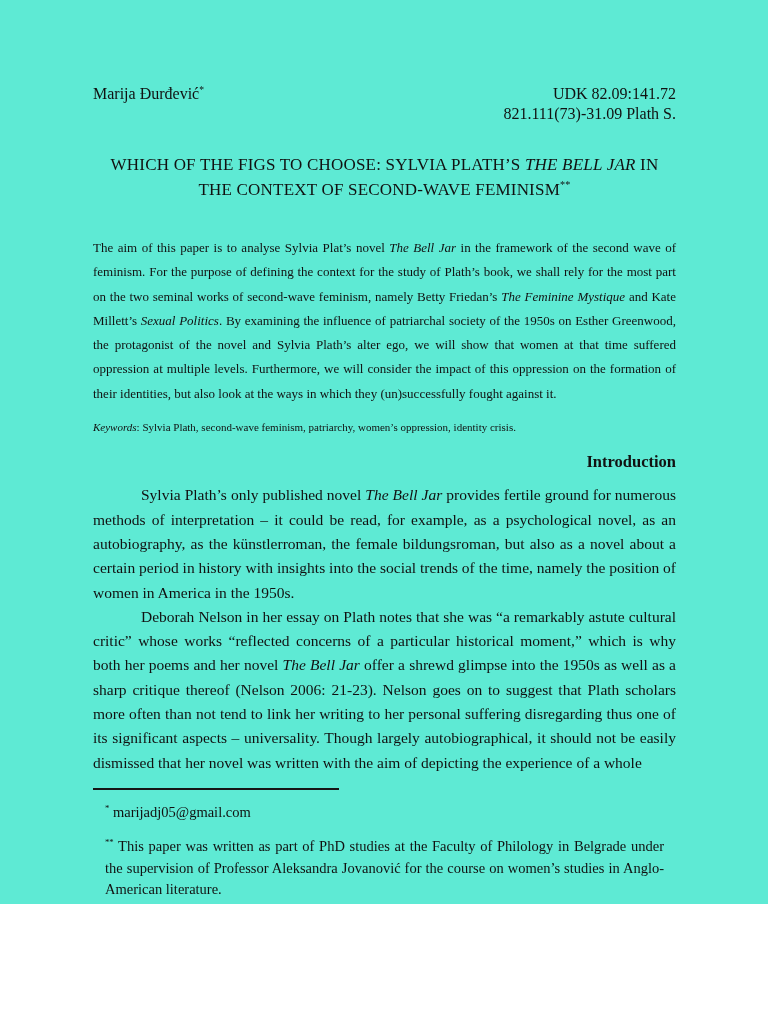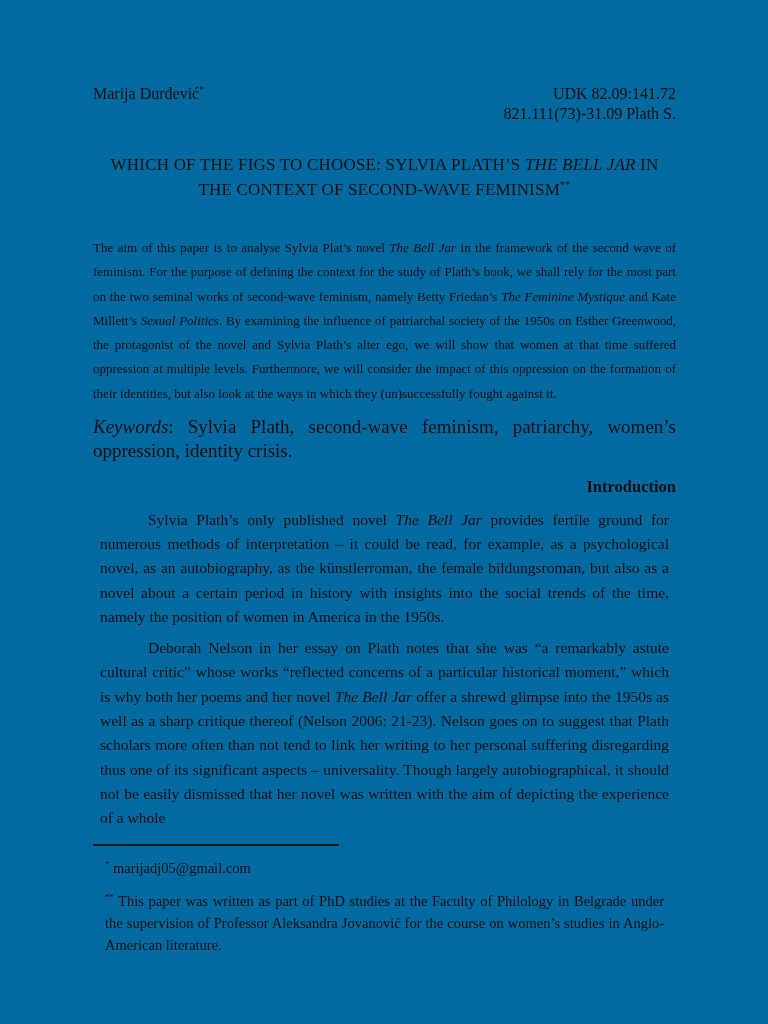--- a/index.html
+++ b/index.html
@@ -4,22 +4,22 @@
 <style>
   html, body {
     margin: 0;
     padding: 0;
     background: #ffffff;
   }
   .page {
     position: relative;
     box-sizing: border-box;
     width: 768px;
-    height: 1024px;
-    background: #0369a1;
+    height: 904px;
+    background: #5eead4;
     padding: 84px 92px 0 93px;
     font-family: "Liberation Serif", "DejaVu Serif", serif;
     color: #111111;
     overflow: hidden;
   }
   .header {
     display: flex;
     justify-content: space-between;
     align-items: flex-start;
     font-size: 16px;
@@ -41,32 +41,32 @@
   }
   .abstract {
     margin: 34px 0 0 0;
     text-align: justify;
     font-size: 13px;
     line-height: 24.3px;
   }
   .keywords {
     margin: 9px 0 0 0;
     text-align: justify;
-    font-size: 19px;
+    font-size: 11px;
     line-height: 24.3px;
   }
   .section-heading {
     font-size: 16.5px;
     font-weight: bold;
     text-align: right;
     margin: 12px 0 10px 0;
     line-height: 22px;
   }
   .body-para {
-    margin: 7px;
+    margin: 0;
     text-align: justify;
     font-size: 15.5px;
     line-height: 24.3px;
     text-indent: 48px;
   }
   .footnote-area { margin-top: 13px; }
   .footnote-rule {
     width: 246px;
     border-top: 2px solid #161616;
     margin: 0 0 7px 0;

